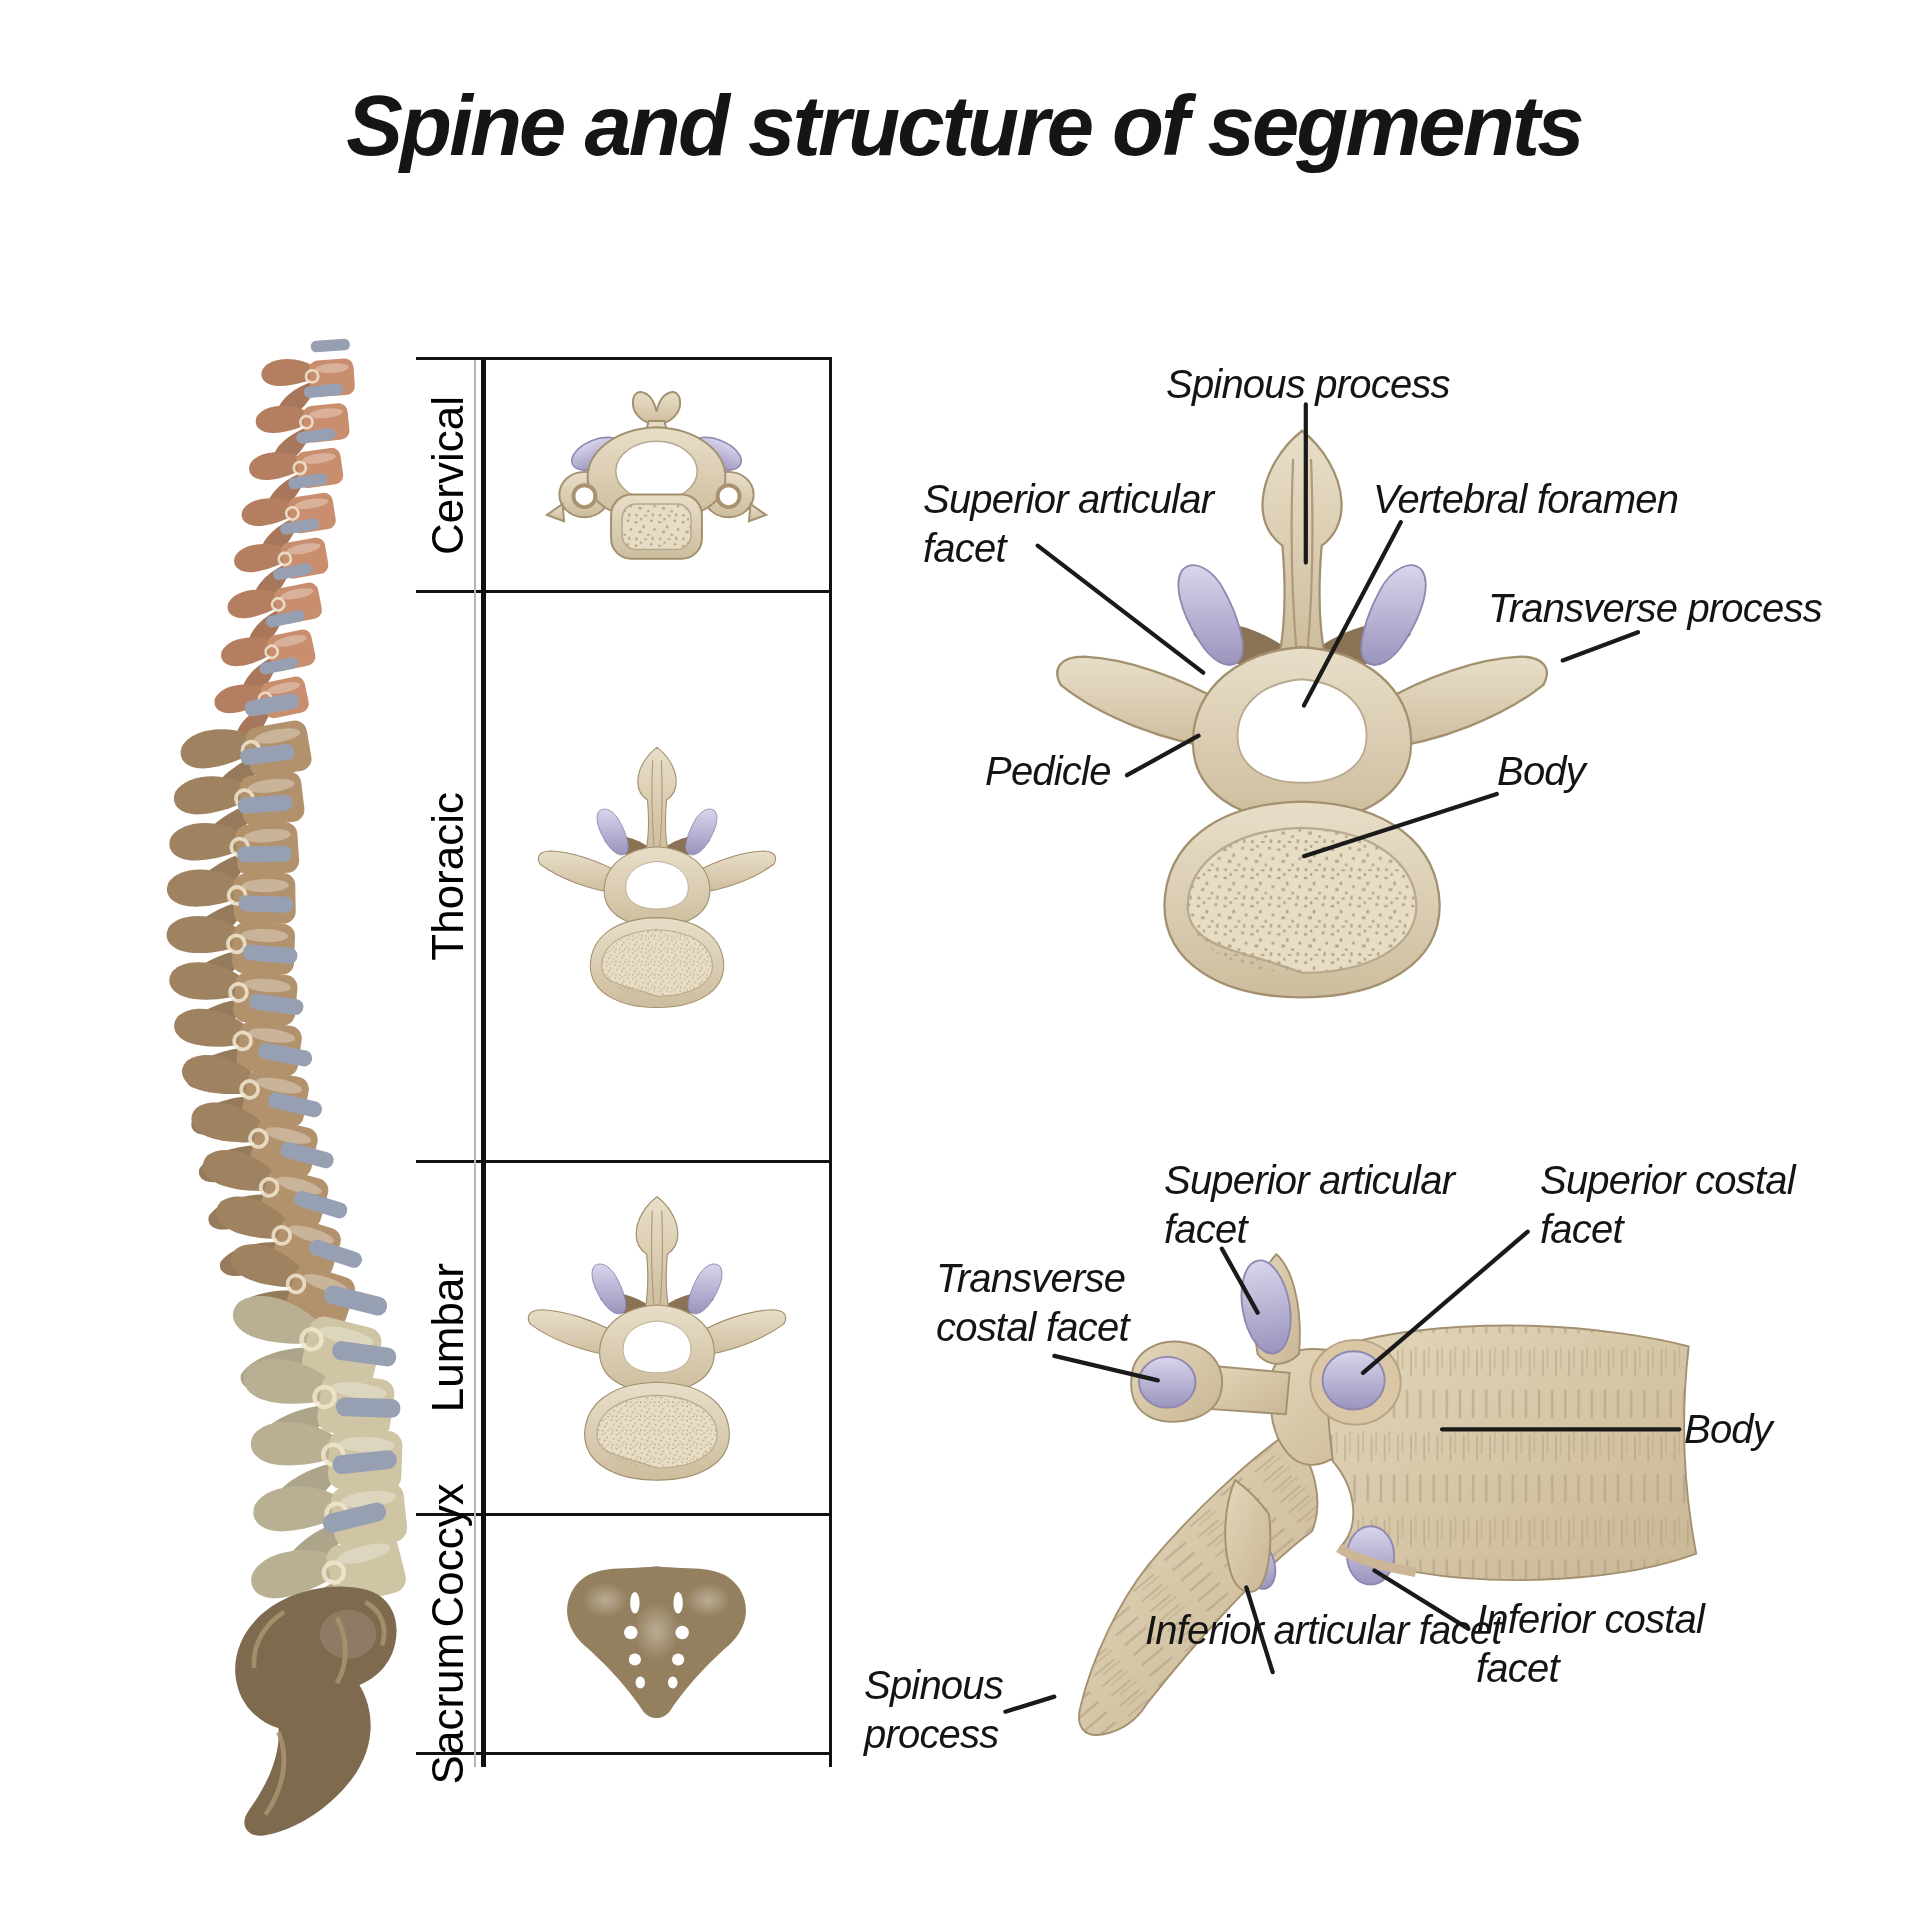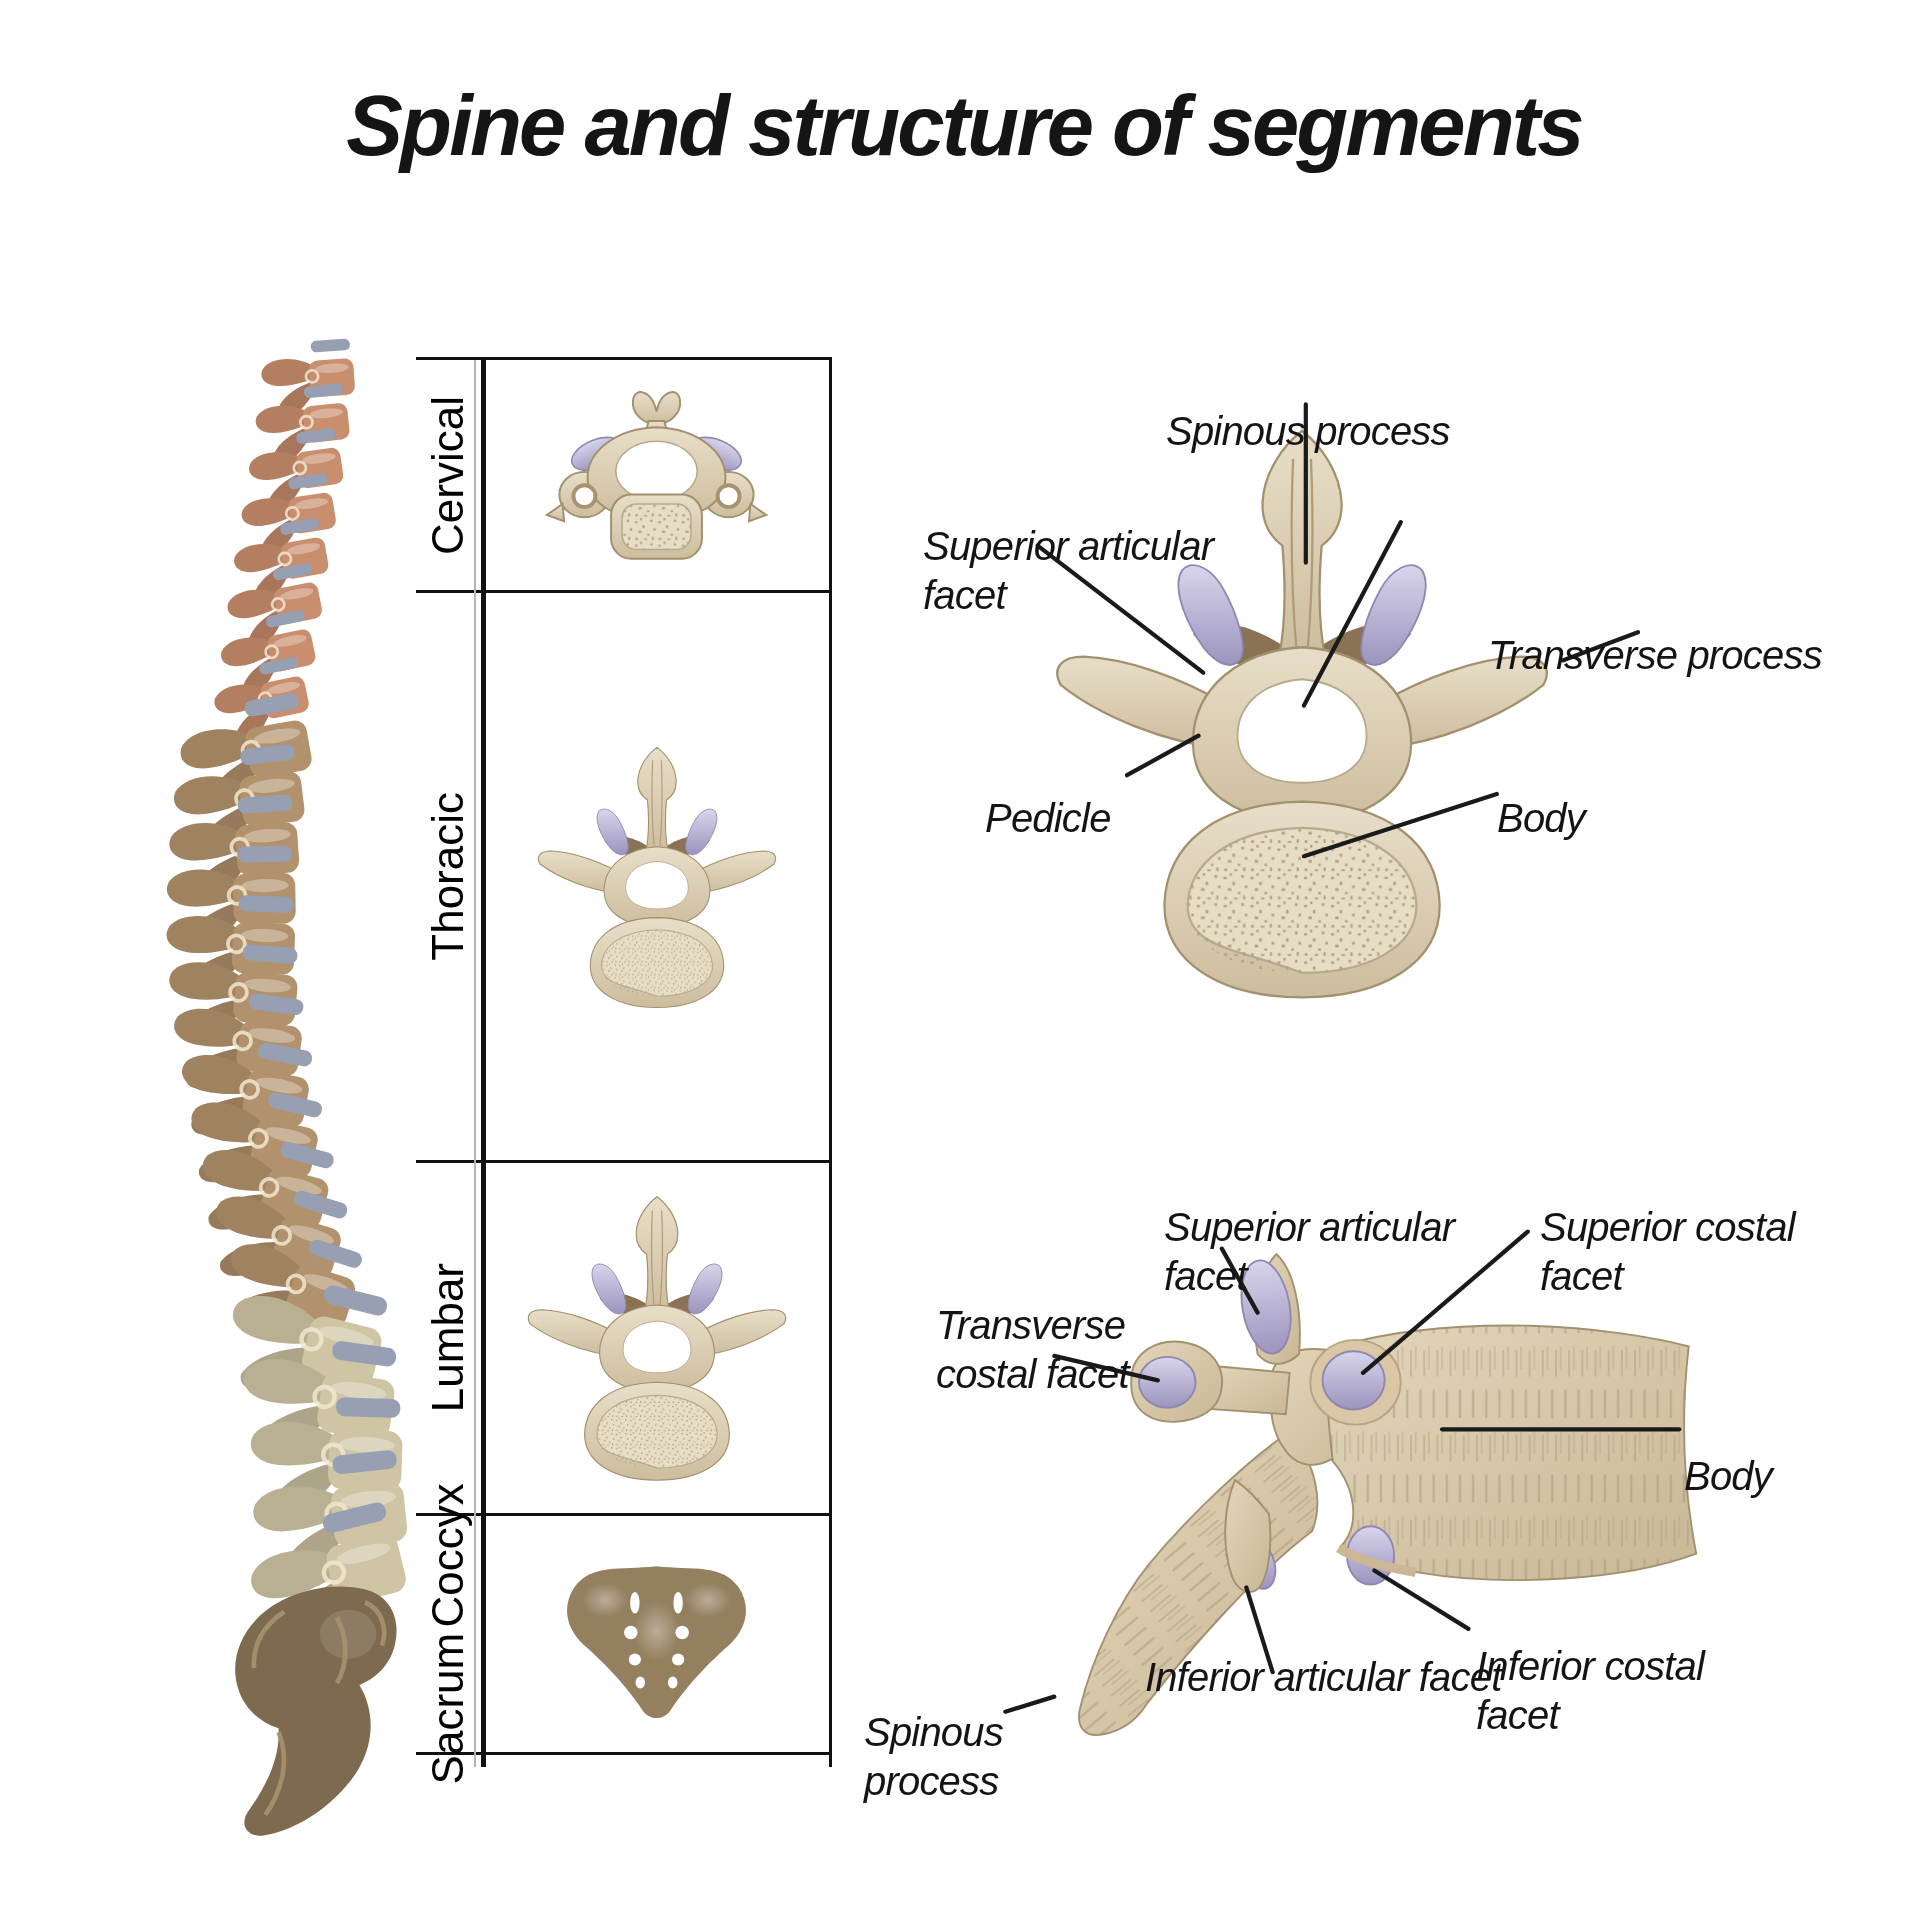--- a/index.html
+++ b/index.html
@@ -16,21 +16,21 @@
   .labelcell{width:65px;flex:0 0 65px;display:flex;align-items:center;justify-content:center;}
   .artcell{flex:1;display:flex;align-items:center;justify-content:center;}
   .vlabel{writing-mode:vertical-rl;transform:rotate(180deg);
           font:400 44px/1.05 "Liberation Sans",sans-serif;color:#000;display:flex;gap:5.6px;}
   .vline{position:absolute;top:0;bottom:0;left:65px;width:4.7px;background:#111;}
   .vline2{position:absolute;top:0;bottom:0;left:58px;width:1.9px;background:#b5b5b5;}
   .rline{position:absolute;top:0;bottom:0;right:0;width:2.8px;background:#111;}
 
   
   .lbl{position:absolute;font:italic 400 40px/1.22 "Liberation Sans",sans-serif;
-       color:#141414;letter-spacing:-0.8px;margin-top:47px;}
+       color:#141414;letter-spacing:-0.8px;}
 
   
   .bone{fill:url(#boneGrad);stroke:#a2906e;stroke-width:2.5;}
   .boneL{fill:url(#bodyGrad);stroke:#a3906f;stroke-width:2;}
   .innerline{fill:none;stroke:#b09a78;stroke-width:2.5;}
   .lav{fill:url(#lavGrad);stroke:#8f87b0;stroke-width:2;}
   .lead{fill:none;stroke:#1a1a1a;stroke-width:4.5;stroke-linecap:round;}
   .disc{fill:#97a0b2;}
   .sacline{fill:none;stroke:#a8916e;stroke-width:5;opacity:.9;}
 </style>
@@ -256,20 +256,21 @@
       <path class="lead" d="M447,60 L447,228"></path>
       <path class="lead" d="M162,210 L338,345"></path>
       <path class="lead" d="M548,185 L445,380"></path>
       <path class="lead" d="M800,302 L720,332"></path>
       <path class="lead" d="M257,454 L333,412"></path>
       <path class="lead" d="M650,474 L445,540"></path>
     </g>
   </svg>
   <div class="lbl" style="left:1166px;top:360px">Spinous process</div>
   <div class="lbl" style="left:923px;top:475px;width:377px">Superior articular facet</div>
+  <div class="lbl" style="left:1373px;top:475px">Vertebral foramen</div>
   <div class="lbl" style="left:1488px;top:584px">Transverse process</div>
   <div class="lbl" style="left:985px;top:747px">Pedicle</div>
   <div class="lbl" style="left:1497px;top:747px">Body</div>
 
   <svg style="position:absolute;left:847px;top:1130px" width="1081" height="753" viewBox="0 0 1148 800">
 
     <path class="boneL" d="M468,322 C430,348 368,404 320,462 C288,502 260,562 248,612 C242,634 252,646 272,642 C292,638 308,626 318,610 C368,546 436,470 494,426 C506,396 498,354 472,326 Z"></path>
     <path fill="url(#grainR)" d="M468,322 C430,348 368,404 320,462 C288,502 260,562 248,612 C242,634 252,646 272,642 C292,638 308,626 318,610 C368,546 436,470 494,426 C506,396 498,354 472,326 Z"></path>
 
     <ellipse class="lav" cx="438" cy="462" rx="16" ry="26" transform="rotate(-15 438 462)"></ellipse>

